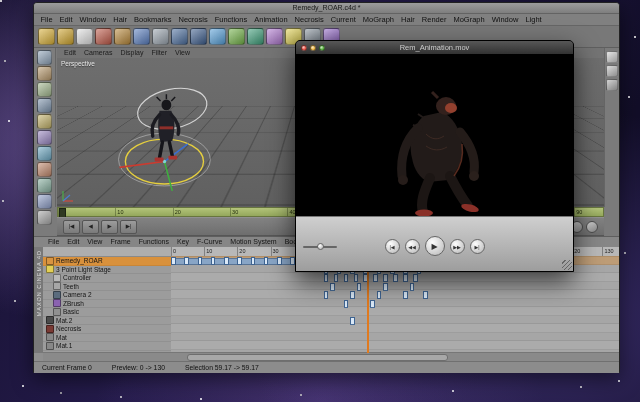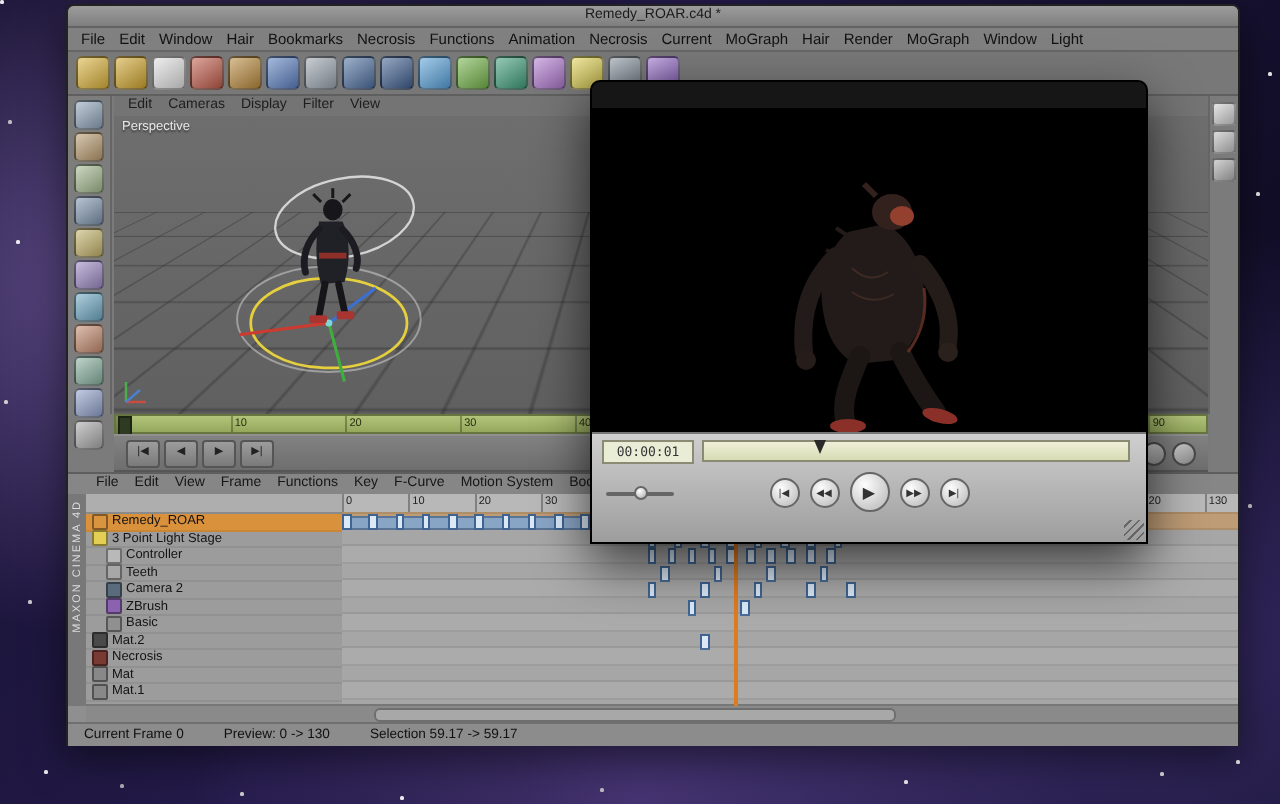--- a/index.html
+++ b/index.html
@@ -407,20 +407,28 @@
       </div>
       <div class="tl-status">
         <span>Current Frame 0</span>
         <span>Preview: 0 -&gt; 130</span>
         <span>Selection 59.17 -&gt; 59.17</span>
       </div>
     </div>
   </div>
 
   <div class="qtwin">
+    <div class="qt-titlebar">
+      <div class="qt-lights" id="qt-lights">
+          <div class="qt-light" style="background: radial-gradient(circle at 35% 30%, rgba(255, 255, 255, 0.7), transparent 60%), rgb(242, 92, 80);"></div>
+          <div class="qt-light" style="background: radial-gradient(circle at 35% 30%, rgba(255, 255, 255, 0.7), transparent 60%), rgb(246, 191, 79);"></div>
+          <div class="qt-light" style="background: radial-gradient(circle at 35% 30%, rgba(255, 255, 255, 0.7), transparent 60%), rgb(98, 186, 70);"></div>
+        </div>
+      <div class="qt-title">Rem_Animation.mov</div>
+    </div>
     <div class="qt-video">
       <svg width="275" height="162" viewBox="0 0 275 162">
         <g>
           <path d="M128,64 l-6,-4 M124,74 l-7,-3 M122,86 l-8,-2" stroke="#221b19" stroke-width="2"></path>
           <path d="M128,62 C118,70 112,86 116,104 C118,116 124,124 132,128 L152,126 C162,118 168,104 166,90 C164,74 156,62 146,58 Z" fill="#221b19"></path>
           <path d="M130,80 C136,86 142,86 148,82 M130,92 C137,97 144,97 151,93" stroke="#483028" stroke-width="1" fill="none" opacity="0.7"></path>
           <path d="M142,44 l-6,-6" stroke="#33211d" stroke-width="3"></path>
           <ellipse cx="150" cy="52" rx="10" ry="9" fill="#33211d"></ellipse>
           <ellipse cx="155" cy="54" rx="6" ry="5" fill="#93402e"></ellipse>
           <path d="M122,74 C110,86 104,102 106,122" stroke="#221b19" stroke-width="9" fill="none" stroke-linecap="round"></path>
@@ -429,26 +437,20 @@
           <circle cx="178" cy="122" r="5" fill="#2a201c"></circle>
           <path d="M134,124 C128,138 124,148 127,158" stroke="#1c1614" stroke-width="10" fill="none" stroke-linecap="round"></path>
           <ellipse cx="128" cy="159" rx="9" ry="3.5" fill="#8a3028"></ellipse>
           <path d="M154,122 C160,134 166,144 172,152" stroke="#1c1614" stroke-width="10" fill="none" stroke-linecap="round"></path>
           <ellipse cx="174" cy="154" rx="9" ry="3.5" fill="#8a3028" transform="rotate(14 174 154)"></ellipse>
           <path d="M166,90 C168,104 164,114 158,122" stroke="#6b3526" stroke-width="1.5" fill="none" opacity="0.8"></path>
         </g>
       </svg>
     </div>
     <div class="qt-controls">
-      <div class="qt-timerow">
-        <div class="qt-timecode">00:00:01</div>
-        <div class="qt-scrub">
-          <div class="qt-scrubhead" id="qt-scrubhead" style="left: 26%;"></div>
-        </div>
-      </div>
       <div class="qt-volume">
         <div class="qt-voltrack"></div>
         <div class="qt-volknob"></div>
       </div>
       <div class="qt-btnrow" id="qt-buttons">
           <div class="qt-btn">|◀</div>
           <div class="qt-btn">◀◀</div>
           <div class="qt-btn big">▶</div>
           <div class="qt-btn">▶▶</div>
           <div class="qt-btn">▶|</div>

